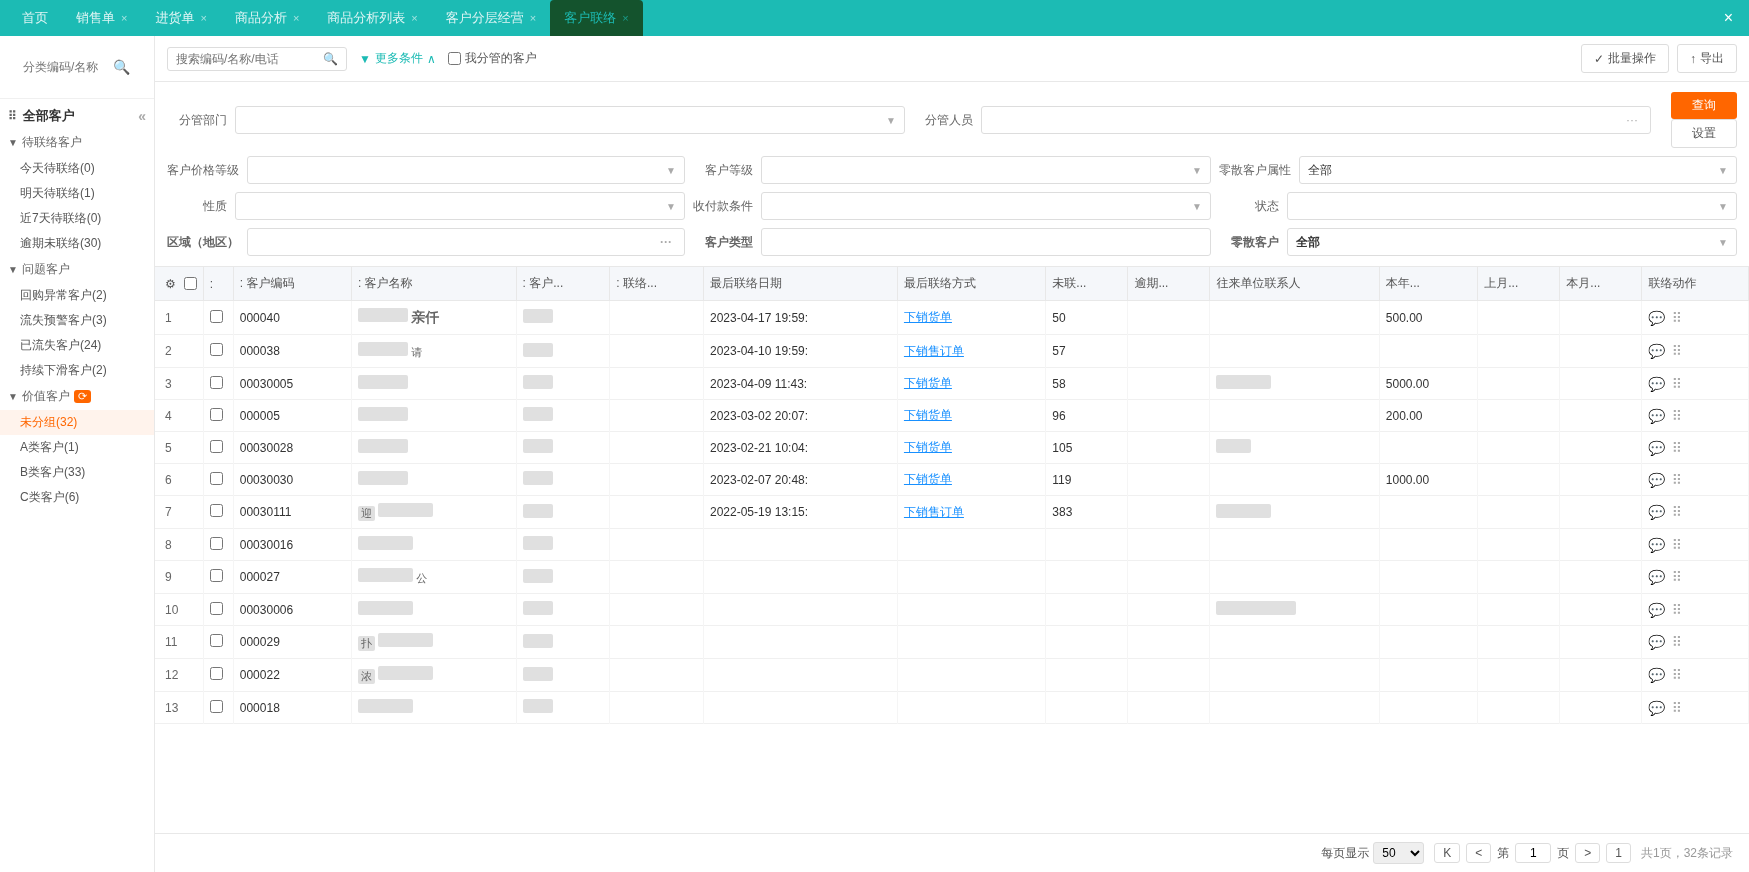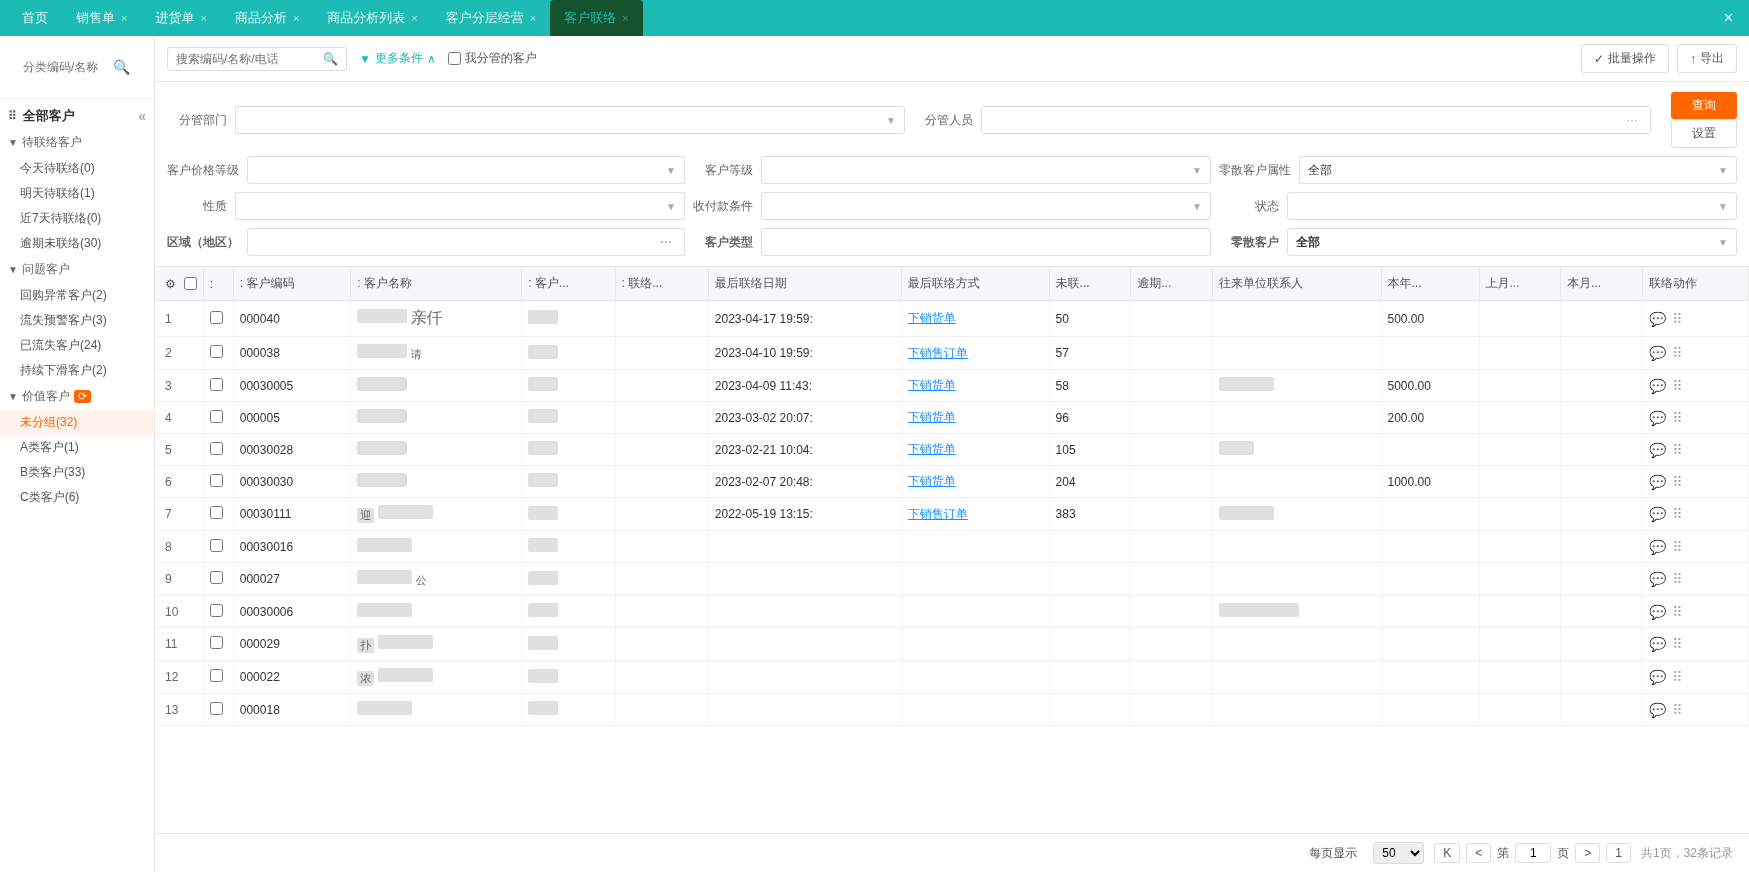--- a/index.html
+++ b/index.html
@@ -353,21 +353,21 @@
       padding: 8px 16px;
       background: #fff;
       border-top: 1px solid #e8e8e8;
       gap: 10px;
       font-size: 12px;
       color: #555;
     }
     .page-size-select {
       display: flex;
       align-items: center;
-      gap: 16px;
+      gap: 4px;
     }
     .page-size-select select {
       border: 1px solid #ddd;
       border-radius: 3px;
       padding: 2px 4px;
       font-size: 12px;
     }
     .pagination {
       display: flex;
       align-items: center;
@@ -653,21 +653,21 @@
           </tr>
         </thead>
         <tbody id="table-body">
         <tr>
     <td>1</td>
     <td><input type="checkbox" style=""></td>
     <td>000040</td>
     <td>
       
       <span class="blurred" style="min-width:50px;"></span>
-      <span style="color:#666; font-size:16px;">亲仟</span>
+      <span style="color:#666; font-size:14px;font-weight:bold;">亲仟</span>
     </td>
     <td><span class="blurred-sm" style="min-width:30px;"></span></td>
     <td></td>
     <td>2023-04-17 19:59:</td>
     <td>
       <span class="td-link">下销货单</span>
     </td>
     <td>50</td>
     <td></td>
     <td>
@@ -811,21 +811,21 @@
       
       <span class="blurred" style="min-width:50px;"></span>
       
     </td>
     <td><span class="blurred-sm" style="min-width:30px;"></span></td>
     <td></td>
     <td>2023-02-07 20:48:</td>
     <td>
       <span class="td-link">下销货单</span>
     </td>
-    <td>204</td>
+    <td>119</td>
     <td></td>
     <td>
       
     </td>
     <td>1000.00</td>
     <td></td>
     <td></td>
     <td>
       <div class="action-icons">
         <span class="action-icon" title="联络">💬</span>

